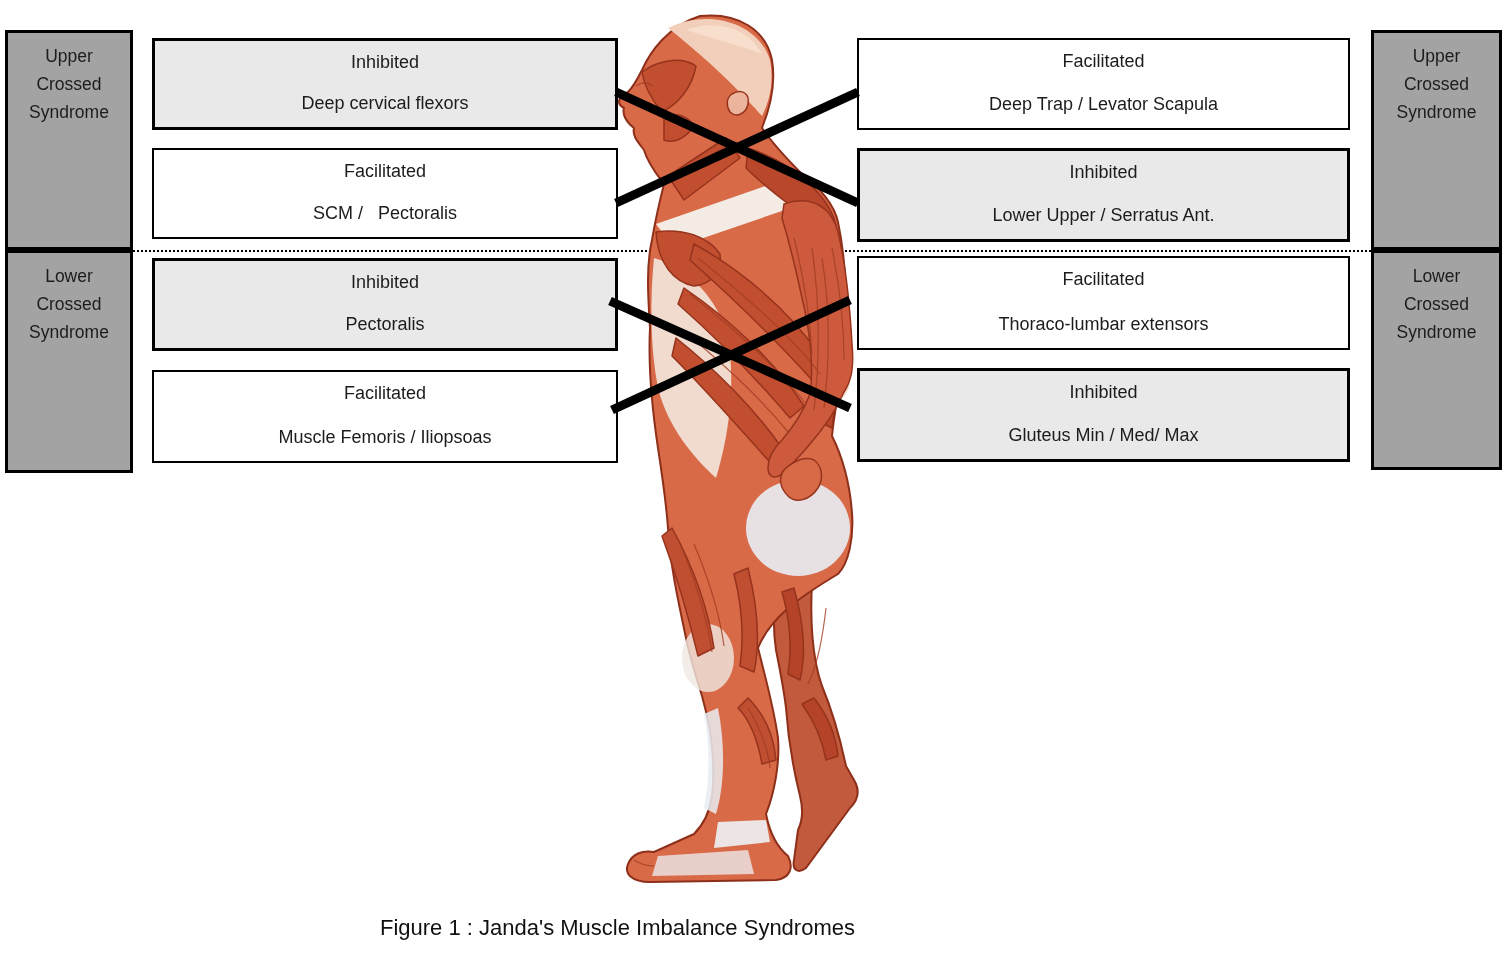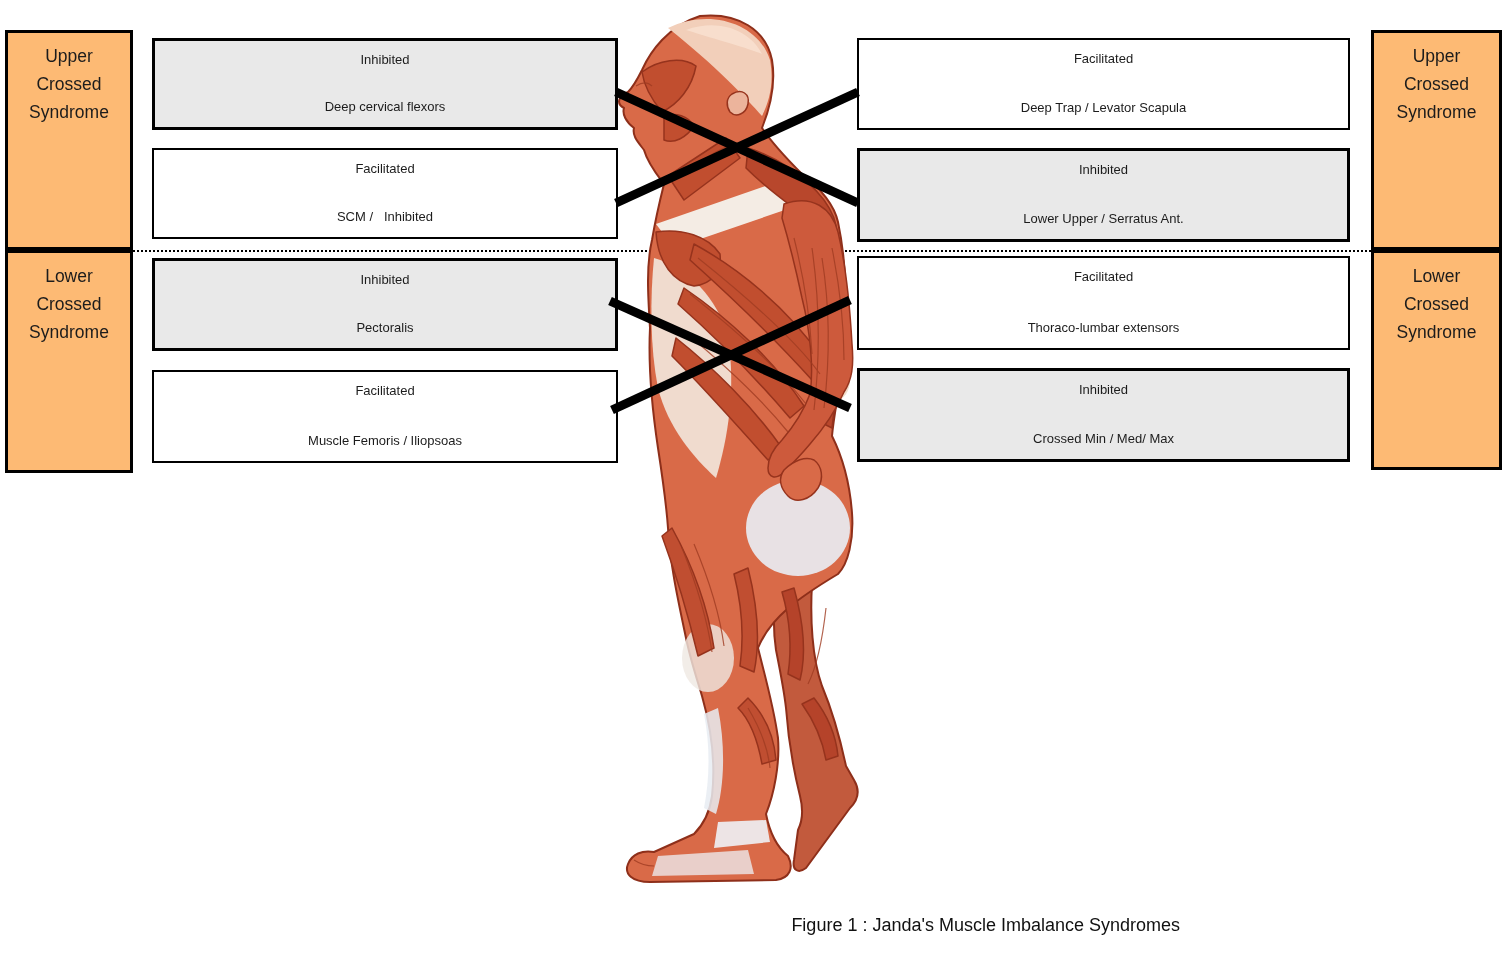--- a/index.html
+++ b/index.html
@@ -3,39 +3,39 @@
 <meta charset="utf-8">
 <style>
   html,body { margin:0; padding:0; background:#ffffff; }
   .canvas {
     position:relative; width:1504px; height:967px; background:#ffffff;
     font-family:"Liberation Sans", sans-serif; color:#1c1c1c; overflow:hidden;
   }
   
   .side-box {
     position:absolute; box-sizing:border-box; border:3px solid #000;
-    background:#fdba74; text-align:center; font-size:17.5px; line-height:28px;
+    background:#a3a3a3; text-align:center; font-size:17.5px; line-height:28px;
     padding-top:9px; white-space:pre-line;
   }
   
   .mbox {
     position:absolute; box-sizing:border-box; border:2px solid #000;
     background:#ffffff; display:flex; flex-direction:column;
     justify-content:space-between; align-items:center; text-align:center;
-    font-size:13px; padding:11px 10px 13px 10px;
+    font-size:18px; padding:11px 10px 13px 10px;
   }
   .mbox.shaded { background:#e9e9e9; border-width:3px; }
   .mbox .muscles { white-space:pre; }
   .dotted-divider {
     position:absolute; left:133px; top:250px; width:1238px; height:0;
     border-top:2px dotted #000;
   }
   .caption {
-    position:absolute; left:380px; top:915px; width:800px; text-align:right;
-    font-size:18px; color:#111;
+    position:absolute; left:380px; top:915px; width:800px; text-align:left;
+    font-size:22px; color:#111;
   }
   .overlay-svg { position:absolute; left:0; top:0; width:1504px; height:967px; pointer-events:none; }
   .figure-svg { position:absolute; left:598px; top:8px; width:300px; height:892px; }
 </style>
 </head>
 <body>
 
 <div class="canvas">
 
   <div class="side-box" style="left:5px; top:30px; width:128px; height:220px;">Upper
@@ -53,21 +53,21 @@
 Syndrome</div>
 
   <div class="dotted-divider"></div>
 
   <div class="mbox shaded" style="left:152px; top:38px; width:466px; height:92px;">
     <span>Inhibited</span>
     <span class="muscles">Deep cervical flexors</span>
   </div>
   <div class="mbox" style="left:152px; top:148px; width:466px; height:91px;">
     <span>Facilitated</span>
-    <span class="muscles">SCM /   Inhibited</span>
+    <span class="muscles">SCM /   Pectoralis</span>
   </div>
   <div class="mbox shaded" style="left:152px; top:258px; width:466px; height:93px;">
     <span>Inhibited</span>
     <span class="muscles">Pectoralis</span>
   </div>
   <div class="mbox" style="left:152px; top:370px; width:466px; height:93px;">
     <span>Facilitated</span>
     <span class="muscles">Muscle Femoris / Iliopsoas</span>
   </div>
 
@@ -78,21 +78,21 @@
   <div class="mbox shaded" style="left:857px; top:148px; width:493px; height:94px;">
     <span>Inhibited</span>
     <span class="muscles">Lower Upper / Serratus Ant.</span>
   </div>
   <div class="mbox" style="left:857px; top:256px; width:493px; height:94px;">
     <span>Facilitated</span>
     <span class="muscles">Thoraco-lumbar extensors</span>
   </div>
   <div class="mbox shaded" style="left:857px; top:368px; width:493px; height:94px;">
     <span>Inhibited</span>
-    <span class="muscles">Crossed Min / Med/ Max</span>
+    <span class="muscles">Gluteus Min / Med/ Max</span>
   </div>
 
   <svg class="figure-svg" viewBox="0 0 300 892" aria-hidden="true">
     <g stroke="#8e2f1a" stroke-width="2" stroke-linejoin="round" stroke-linecap="round">
 
       <path d="M182,560 C176,588 174,616 178,642 C182,662 186,682 188,700 C190,728 194,756 202,788
                C206,804 204,814 200,822 L196,852 C194,862 200,866 208,860 L252,800
                C260,792 262,782 256,772 L248,758 C242,730 234,702 224,678 C214,650 212,610 214,576 Z" fill="#c25a3d"></path>
 
       <path d="M102,8 C140,4 168,22 174,52 C178,76 172,100 164,120

